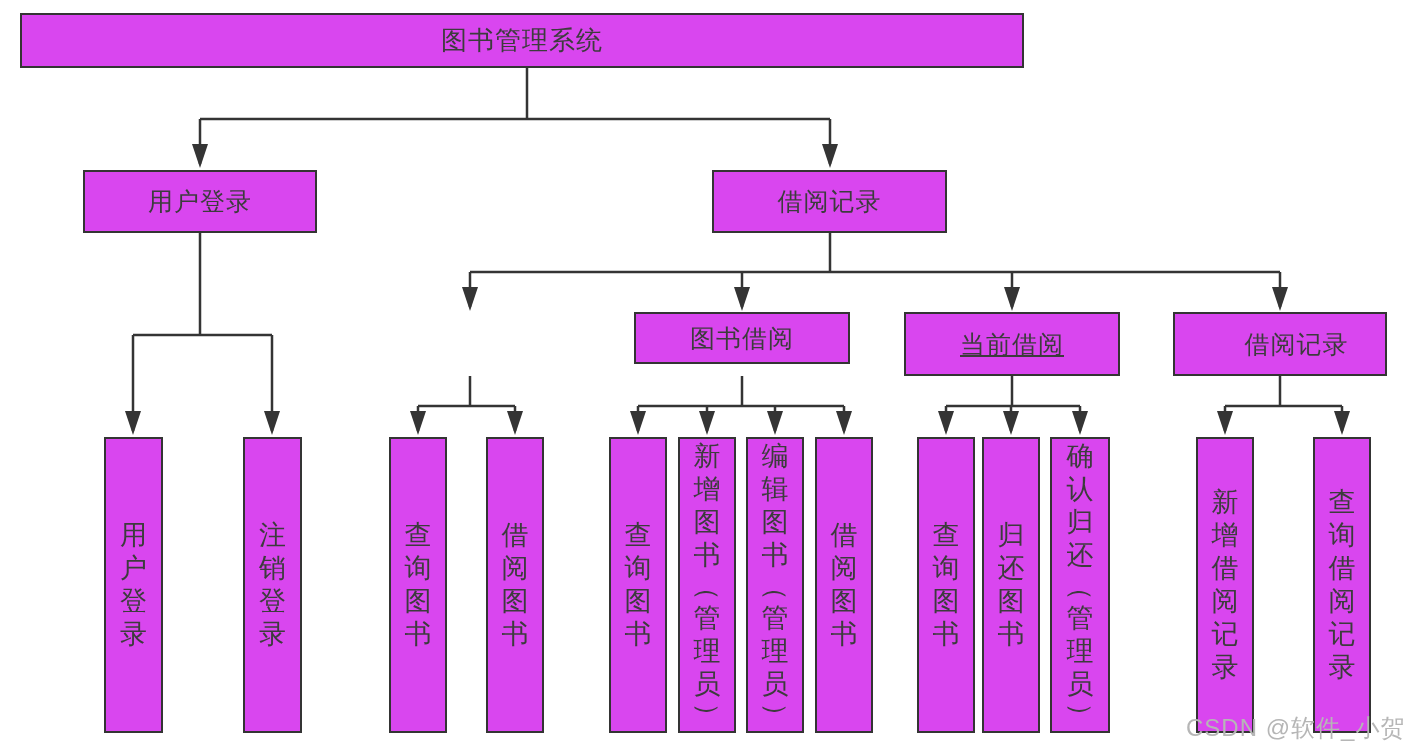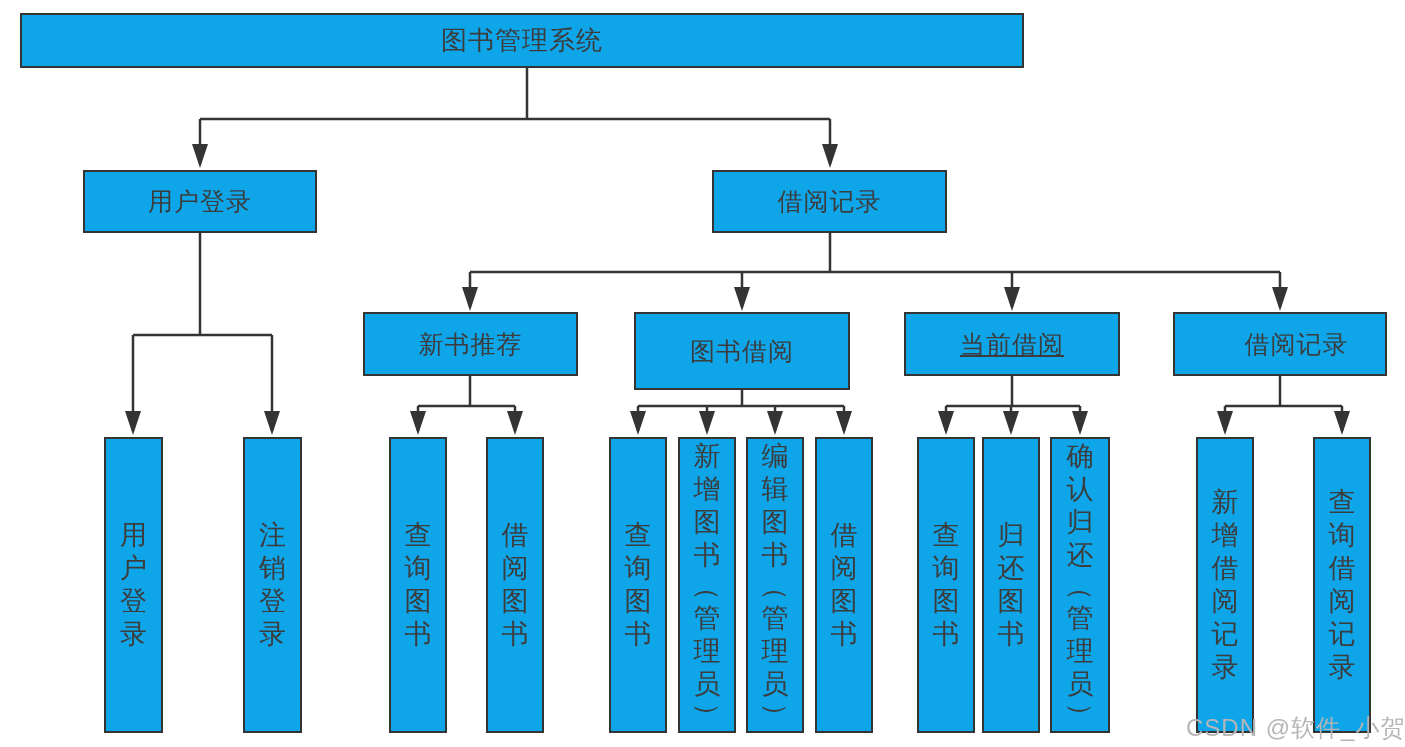--- a/index.html
+++ b/index.html
@@ -17,21 +17,21 @@
     overflow:hidden;
   }
   .connectors{
     position:absolute;left:0;top:0;
     pointer-events:none;
   }
   .node{
     position:absolute;
     box-sizing:border-box;
     border:2.5px solid var(--line);
-    background:#0ea5e9;
+    background:#d946ef;
     display:flex;align-items:center;justify-content:center;
     color:var(--text);
   }
   .hbox{font-size:25px;letter-spacing:1px;}
   .root{font-size:26px;letter-spacing:1px;}
   .vbox{padding:2px 0;}
   .vtext{
     display:flex;flex-direction:column;
     align-items:center;justify-content:center;
     height:100%;width:100%;
@@ -85,22 +85,21 @@
       <path d="M1280,376 L1280,406 M1225,406 L1342,406 M1225,406 L1225,431 M1342,406 L1342,431" fill="none" stroke="#343434" stroke-width="2.5"></path>
       <polygon points="1225,435 1217,411 1233,411" fill="#343434"></polygon>
       <polygon points="1342,435 1334,411 1350,411" fill="#343434"></polygon>
     </svg>
 
   <div class="node root" style="left:20px;top:13px;width:1004px;height:55px;">图书管理系统</div>
 
   <div class="node hbox" style="left:83px;top:170px;width:234px;height:63px;">用户登录</div>
   <div class="node hbox" style="left:712px;top:170px;width:235px;height:63px;">借阅记录</div>
 
-  <div class="node hbox" style="left:363px;top:312px;width:215px;height:64px;">新书推荐</div>
-  <div class="node hbox" style="left:634px;top:312px;width:216px;height:78px;">图书借阅</div>
+  <div class="node hbox" style="left:634px;top:312px;width:216px;height:52px;">图书借阅</div>
   <div class="node hbox" style="left:904px;top:312px;width:216px;height:64px;text-decoration:underline;">当前借阅</div>
   <div class="node hbox" style="left:1173px;top:312px;width:214px;height:64px;padding-left:33px;">借阅记录</div>
 
   <div class="node vbox" style="left:104px;top:437px;width:59px;height:296px;">
     <div class="vtext">
         <span>用</span>
         <span>户</span>
         <span>登</span>
         <span>录</span>
       </div>

